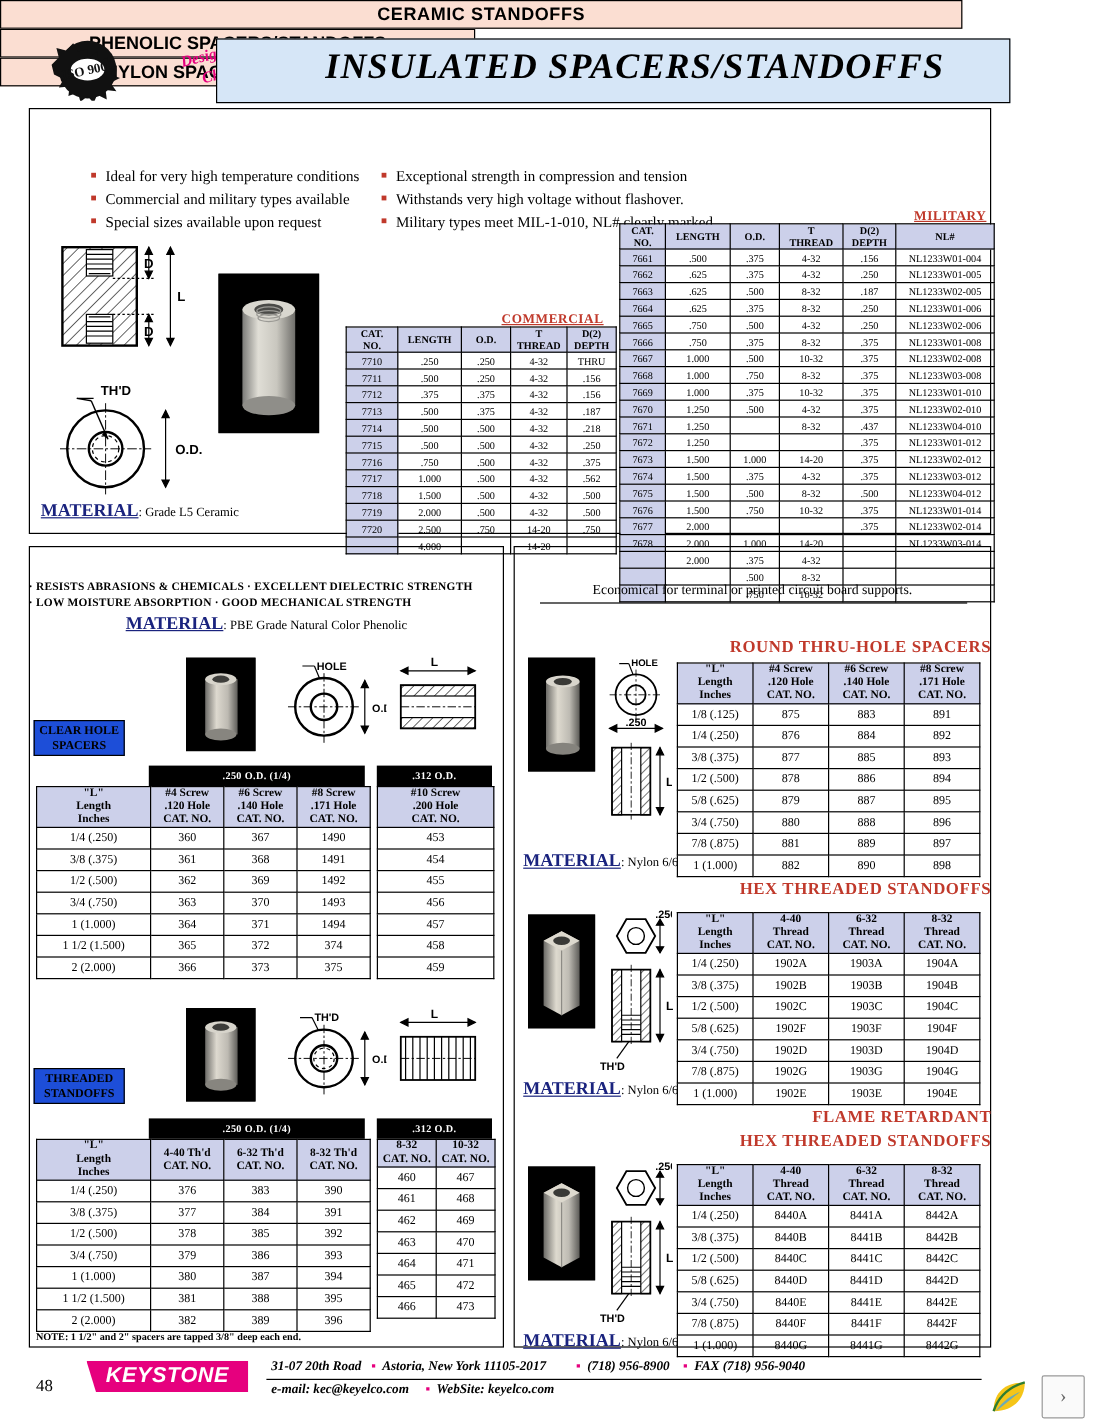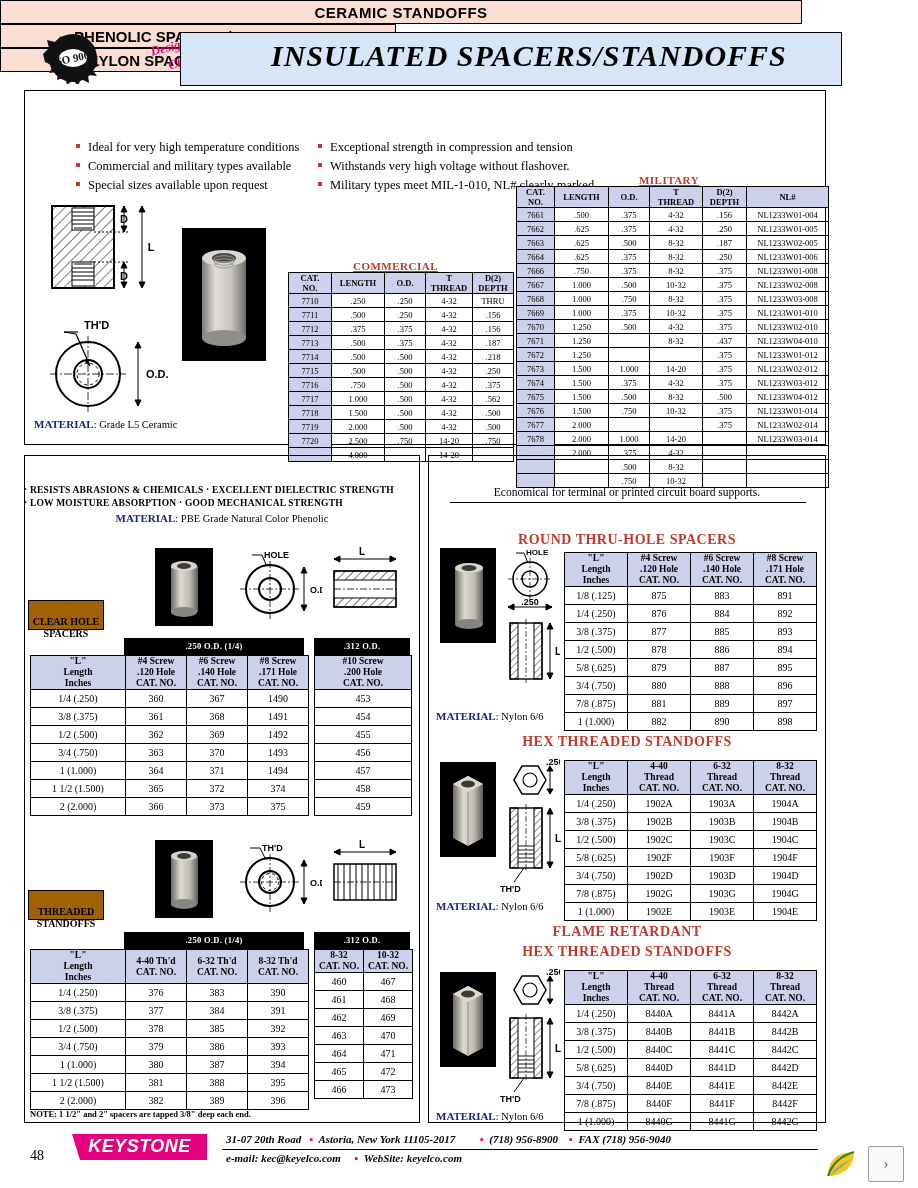--- a/index.html
+++ b/index.html
@@ -25,26 +25,26 @@
   
   #ceramic{left:24px;top:90px;width:802px;height:355px;}
   #ceramic-band{left:24px;top:90px;width:802px;height:24px;font-size:15px;line-height:23px;letter-spacing:.5px;}
   .bullets{position:absolute;font-size:12.5px;line-height:16px;}
   .bullets li{list-style:none;margin:0 0 3px 0;position:relative;padding-left:12px;white-space:nowrap;}
   .bullets li:before{content:"";position:absolute;left:0;top:5px;width:4px;height:4px;background:#c0392b;}
   .bul-l{left:36px;top:126px;width:270px;}
   .bul-r{left:278px;top:126px;width:320px;}
 
   .mat{font-size:10.5px;white-space:nowrap;}
-  .mat b{color:#1a237e;font-size:11px;margin-top:32px;}
+  .mat b{color:#1a237e;text-decoration:underline;font-size:15px;margin-top:32px;}
 
   
   table.kt{border-collapse:collapse;font-family:"Liberation Serif",serif;}
   table.kt th,table.kt td{border:1px solid #000;text-align:center;padding:0;}
-  .tblcap{color:#c0392b;font-weight:bold;font-family:"Liberation Serif",serif;text-align:center;
+  .tblcap{color:#c0392b;font-weight:bold;font-family:"Liberation Serif",serif;text-align:right;
     text-decoration:underline;letter-spacing:.5px;}
 
   
   #comm-cap{position:absolute;left:288px;top:260px;width:215px;font-size:11px;}
   #comm{position:absolute;left:288px;top:272px;}
   #comm td,#comm th{font-size:8.5px;height:13px;}
   #comm th{background:#ccd0ea;font-weight:bold;font-size:8.5px;}
   #comm .c1{width:42px}#comm .c2{width:52px}#comm .c3{width:40px}#comm .c4{width:46px}#comm .c5{width:40px}
   #comm td.cat{background:#ccd0ea;}
 
@@ -54,23 +54,23 @@
   #mil td,#mil th{font-size:8.5px;height:13px;}
   #mil th{background:#ccd0ea;font-weight:bold;}
   #mil .m1{width:37px}#mil .m2{width:53px}#mil .m3{width:40px}#mil .m4{width:52px}#mil .m5{width:43px}#mil .m6{width:81px}
   #mil td.cat{background:#ccd0ea;}
 
   
   #phen{left:24px;top:455px;width:396px;height:668px;}
   #phen-band{left:24px;top:455px;width:396px;height:24px;font-size:15px;line-height:23px;}
   .sub-line{position:absolute;text-align:left;font-family:"Liberation Serif",serif;
     font-weight:bold;font-size:9.5px;letter-spacing:.2px;white-space:nowrap;}
-  .tagbox{position:absolute;background:#a16207;border:1px solid #000;box-sizing:border-box;
+  .tagbox{position:absolute;background:#1d4ed8;border:1px solid #000;box-sizing:border-box;
     font-family:"Liberation Serif",serif;font-weight:bold;font-size:10px;line-height:12px;text-align:center;
-    padding-top:15px;}
+    padding-top:3px;}
 
   .blkhead{background:#000;color:#fff;font-family:"Liberation Serif",serif;font-weight:bold;
     font-size:8.5px;text-align:center;letter-spacing:.3px;}
 
   table.dt{border-collapse:collapse;font-family:"Liberation Serif",serif;}
   table.dt td,table.dt th{border:1px solid #000;text-align:center;font-size:10px;height:17px;padding:0;}
   table.dt th{background:#ccd0ea;font-weight:bold;font-size:9.5px;line-height:11px;}
 
   
   #nyl{left:428px;top:455px;width:398px;height:668px;}
@@ -371,20 +371,28 @@
         </tr>
         <tr>
           <td class="cat">7664</td>
           <td>.625</td>
           <td>.375</td>
           <td>8-32</td>
           <td>.250</td>
           <td>NL1233W01-006</td>
         </tr>
         <tr>
+          <td class="cat">7665</td>
+          <td>.750</td>
+          <td>.500</td>
+          <td>4-32</td>
+          <td>.250</td>
+          <td>NL1233W02-006</td>
+        </tr>
+        <tr>
           <td class="cat">7666</td>
           <td>.750</td>
           <td>.375</td>
           <td>8-32</td>
           <td>.375</td>
           <td>NL1233W01-008</td>
         </tr>
         <tr>
           <td class="cat">7667</td>
           <td>1.000</td>

